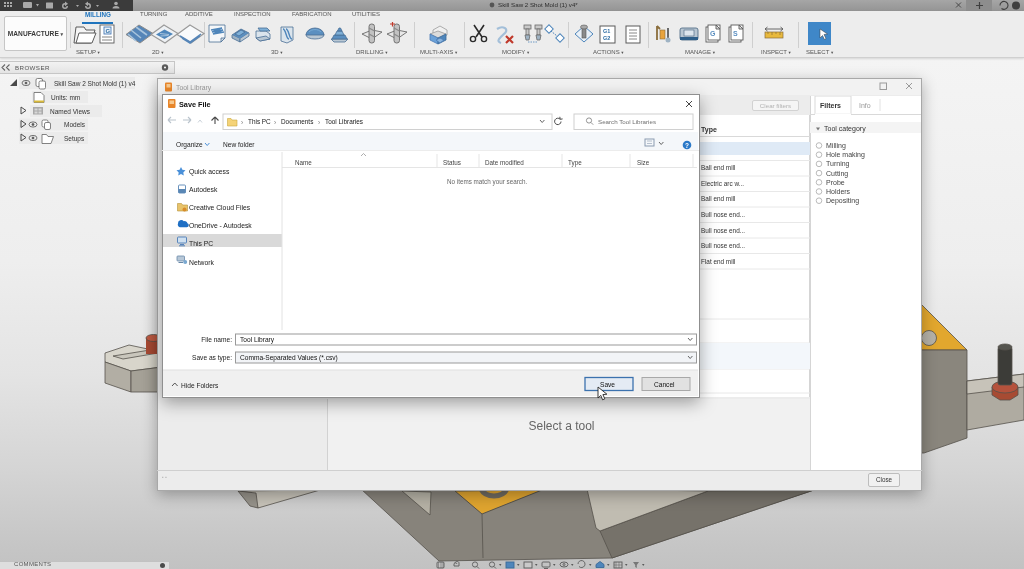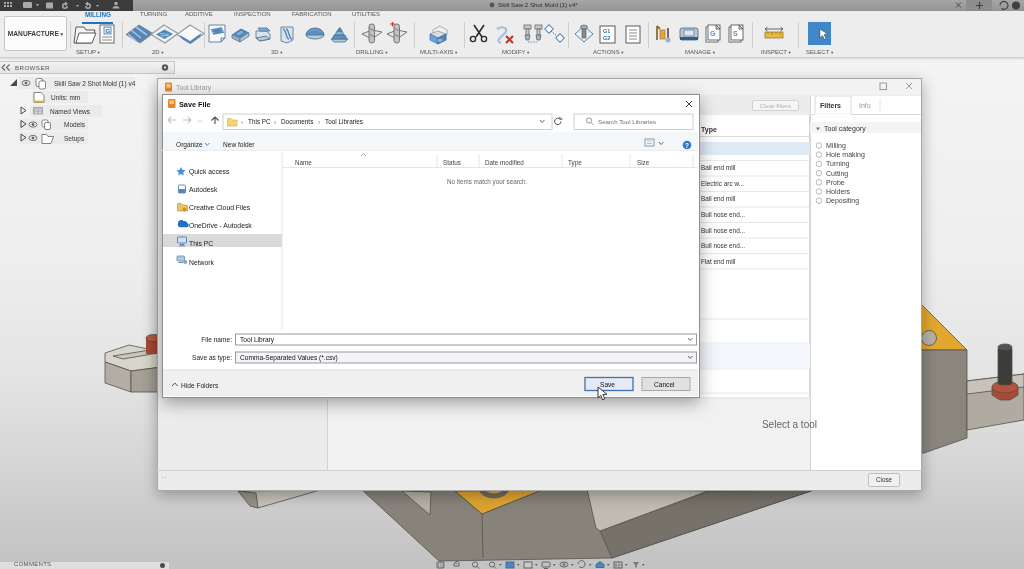--- a/index.html
+++ b/index.html
@@ -322,21 +322,21 @@
 <div class="abs" style="left:158px;top:79px;width:763px;height:16px;background:#f2f2f2;z-index:11;"></div>
 <svg class="abs" style="left:158px;top:79px;z-index:12;" width="763" height="16" viewBox="0 0 763 16">
 <rect x="7" y="3.5" width="7" height="9" rx="1" fill="#e8862a"></rect>
       <rect x="8.5" y="5" width="4" height="3.5" fill="#f7c98e"></rect>
 <text x="18" y="11" font-size="6.8" fill="#9a9a9a">Tool Library</text>
 <rect x="722" y="4" width="6.5" height="6.5" fill="none" stroke="#9a9a9a" stroke-width="1"></rect>
 <path d="M748 4 l6 6 m0 -6 l-6 6" stroke="#9a9a9a" stroke-width="1" fill="none"></path>
 </svg>
 
 <div class="abs" style="left:327px;top:399px;width:489px;height:72px;background:#f1f1f1;border-left:1px solid #d2d2d2;box-sizing:border-box;z-index:11;"></div>
-<div class="abs" style="left:328px;top:419px;width:489px;text-align:right;font-size:10px;color:#666;z-index:12;">Select a tool</div>
+<div class="abs" style="left:317px;top:419px;width:489px;text-align:center;font-size:12px;color:#666;z-index:12;">Select a tool</div>
 
 <div class="abs" style="left:690px;top:115px;width:120px;height:282px;background:#fff;border-right:1px solid #d5d5d5;box-sizing:border-box;z-index:11;"></div>
 <svg class="abs" style="left:690px;top:115px;z-index:12;" width="120" height="282" viewBox="0 0 120 282">
 <text x="11" y="17" font-size="7" fill="#333" font-weight="bold">Type</text>
 <path d="M0 21.5 h120" stroke="#d9d9d9" stroke-width="1" fill="none"></path>
 <rect x="0" y="27" width="120" height="13" fill="#dfeaf6"></rect>
 <g font-size="6.4" fill="#333">
 <text x="11" y="55">Ball end mill</text>
 <text x="11" y="70.5">Electric arc w...</text>
 <text x="11" y="86">Ball end mill</text>

